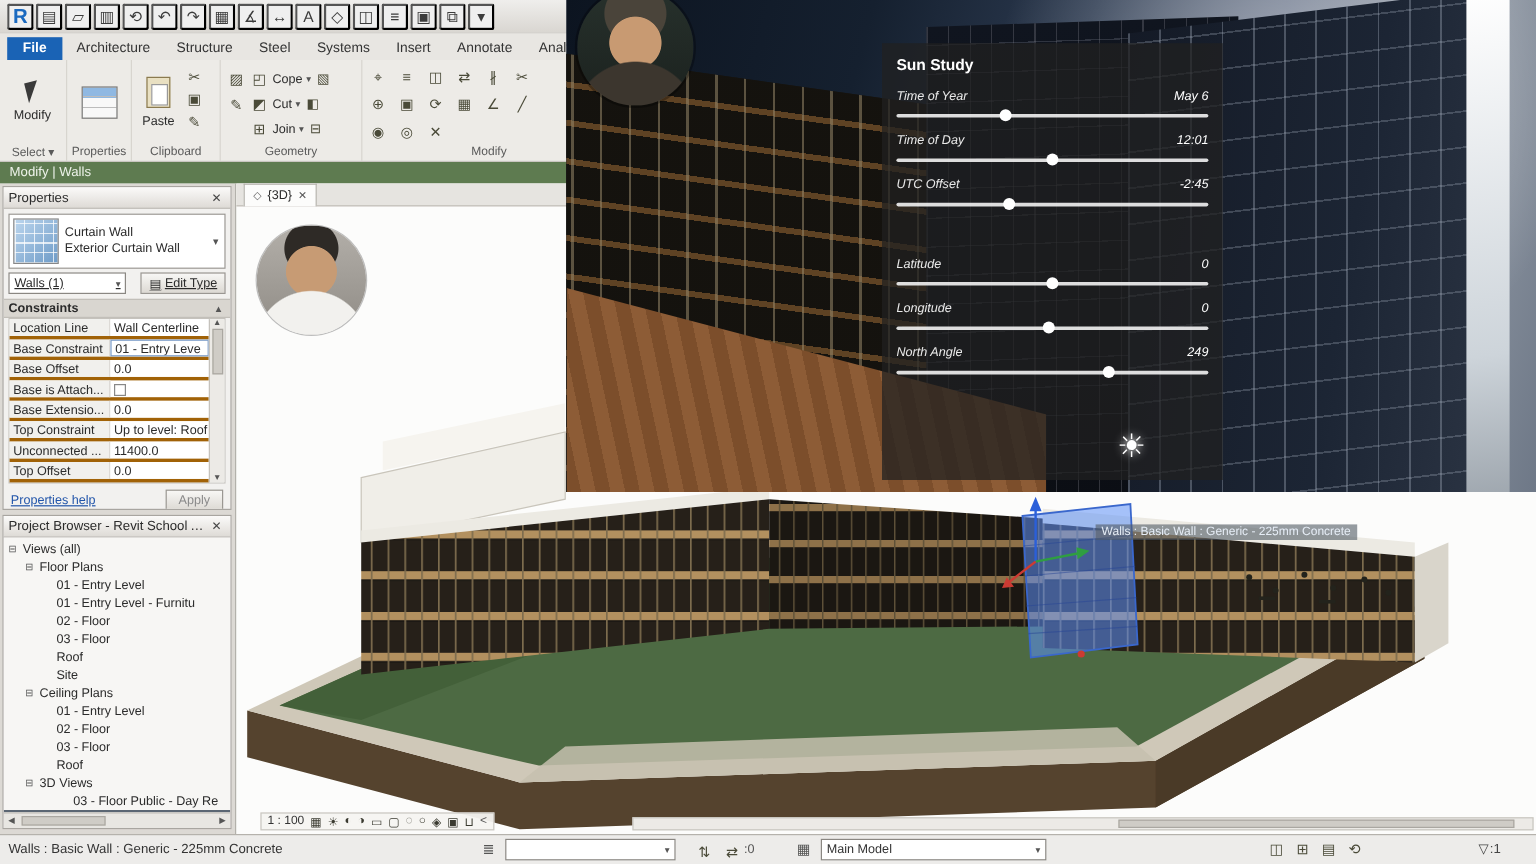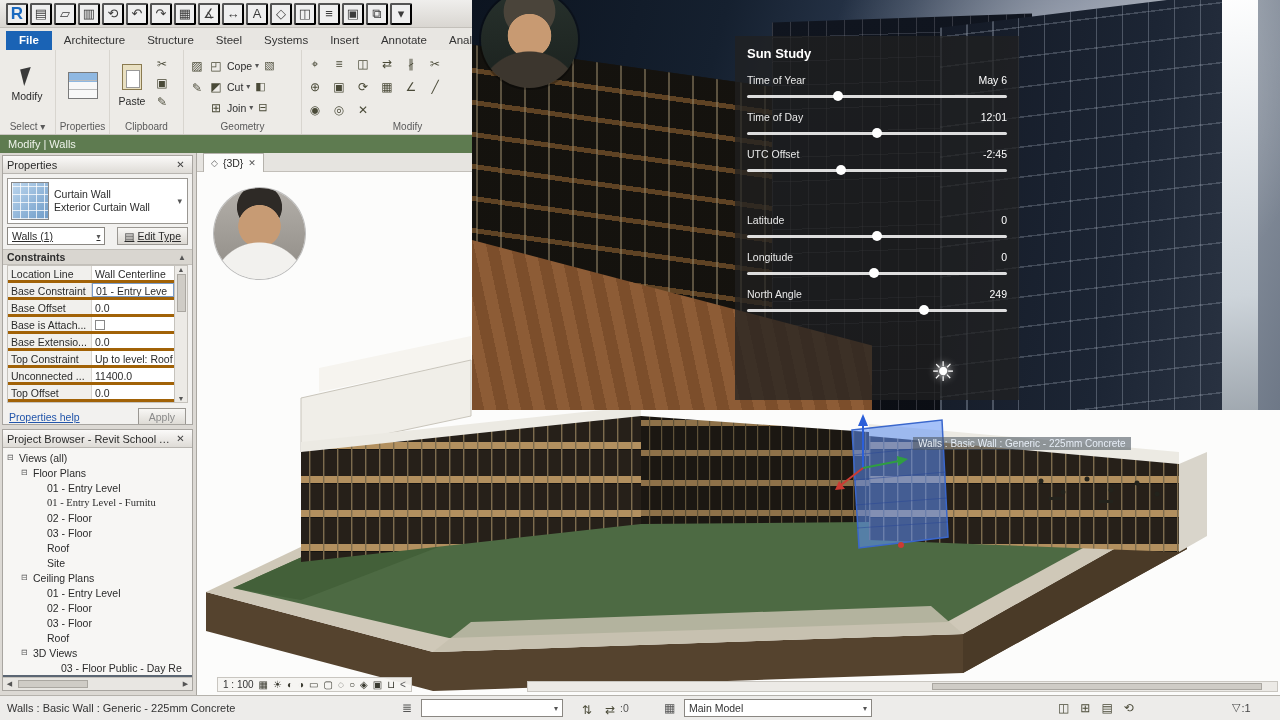--- a/index.html
+++ b/index.html
@@ -163,21 +163,21 @@
 #presenter-1{position:absolute;left:9px;top:-9px;width:97px;height:97px;border-radius:50%;
   background:radial-gradient(circle at 50% 116%,#3c362e 0 42%,transparent 43%),
    radial-gradient(circle at 50% 46%,#c89a72 0 30%,transparent 31%),
    radial-gradient(circle at 50% 21%,#4a443a 0 28%,transparent 29%),
    linear-gradient(#27312c,#1b211e);
   box-shadow:0 0 0 2px rgba(0,0,0,.3);}
 
 
 #sun-study{position:absolute;left:263px;top:36px;width:284px;height:364px;background:rgba(32,32,32,.74);}
 .ss-title{margin:10px 12px 4px;font-size:13px;font-weight:bold;color:#fff;}
-.ss-row{margin:13px 12px 0;}
+.ss-row{margin:13px 12px 0;font-style:italic;}
 .ss-head{display:flex;font-size:10.5px;color:#e9e9e9;}
 .ss-val{margin-left:auto;color:#fff;}
 .ss-track{position:relative;height:3px;background:rgba(255,255,255,.85);margin-top:9px;border-radius:2px;}
 .ss-thumb{position:absolute;top:-4px;width:10px;height:10px;border-radius:50%;background:#fff;margin-left:-5px;}
 #sun-btn{position:absolute;left:190px;top:318px;width:36px;height:36px;color:#fff;font-size:27px;
   line-height:36px;text-align:center;text-shadow:0 0 7px rgba(255,255,255,.95);background:none;border:none;}
 
 
 #statusbar{position:absolute;left:0;top:695px;width:1280px;height:25px;background:#edecea;
   border-top:1px solid #b5b2ac;font-size:11px;color:#333;}
@@ -476,21 +476,21 @@
           <div class="titem" style="padding-left: 18px;">
             <span class="tw">⊟</span>
             <span>Floor Plans</span>
           </div>
 
           <div class="titem" style="padding-left: 32px;">
             <span class="tw"></span>
             <span>01 - Entry Level</span>
           </div>
 
-          <div class="titem" style="padding-left: 32px; font-family: Liberation Serif, serif;">
+          <div class="titem" style="padding-left: 32px;">
             <span class="tw"></span>
             <span>01 - Entry Level - Furnitu</span>
           </div>
 
           <div class="titem" style="padding-left: 32px;">
             <span class="tw"></span>
             <span>02 - Floor</span>
           </div>
 
           <div class="titem" style="padding-left: 32px;">

